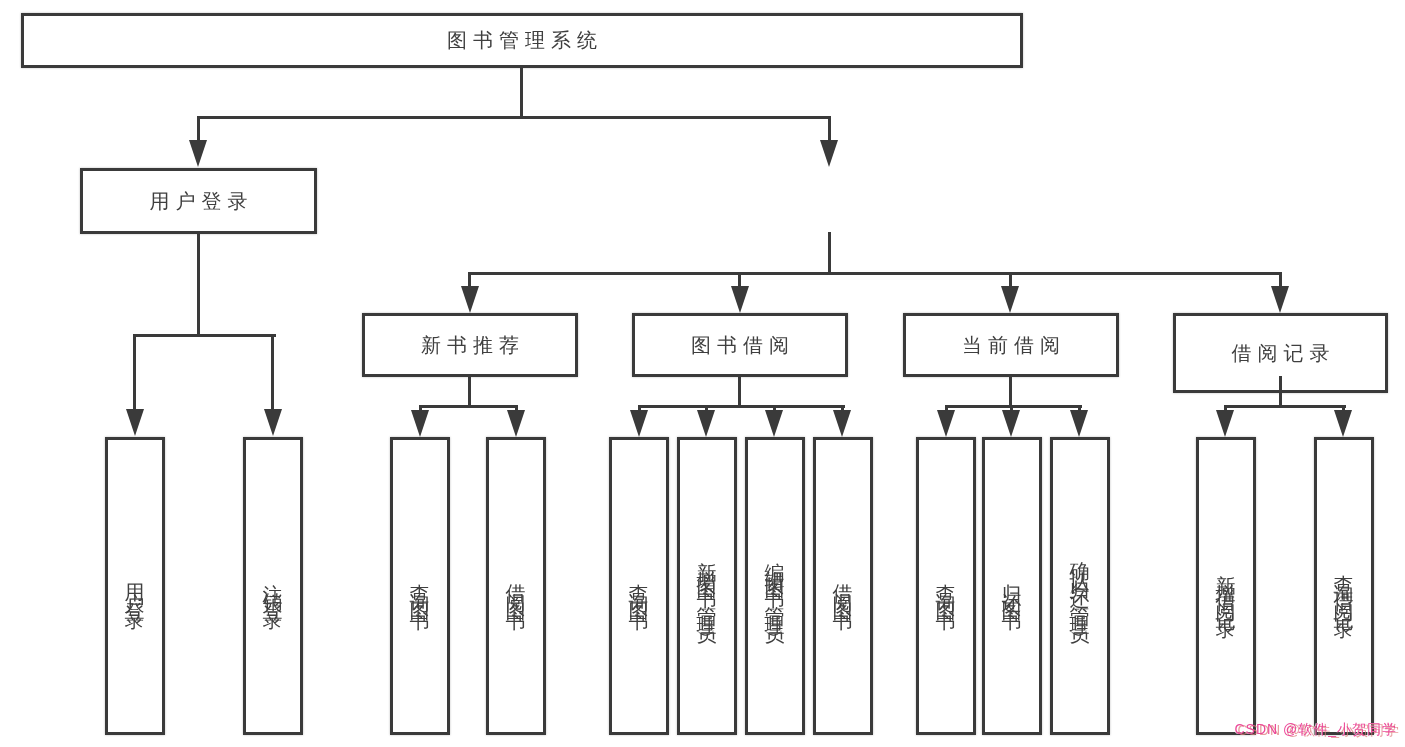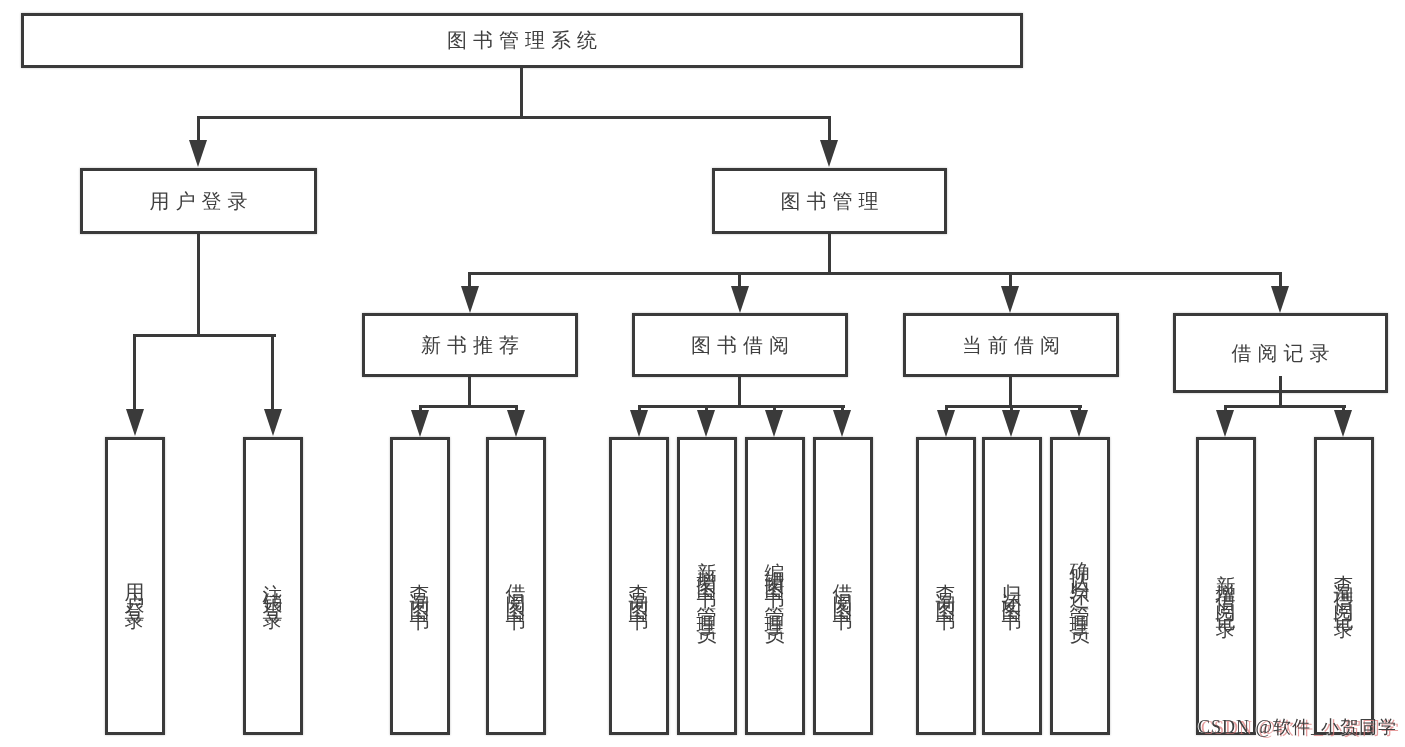--- a/index.html
+++ b/index.html
@@ -1,18 +1,18 @@
 <!DOCTYPE html>
 <html><head>
 <meta charset="utf-8">
 <style>
   html,body{margin:0;padding:0;background:#fff;}
   .stage{
     position:relative;width:1405px;height:747px;background:#fff;overflow:hidden;
-    font-family:Liberation Serif, serif;color:#3f3f3f;
+    font-family:Liberation Sans, sans-serif;color:#3f3f3f;
   }
   
   .box{
     position:absolute;box-sizing:border-box;border:3px solid #3a3a3a;background:#fff;
     display:flex;align-items:center;justify-content:center;
     font-size:20px;letter-spacing:6px;text-indent:6px;color:#3f3f3f;
     box-shadow:0 0 2px rgba(110,110,110,.45);
   }
   .vbox{
     position:absolute;box-sizing:border-box;border:3px solid #3a3a3a;background:#fff;
@@ -27,34 +27,33 @@
   .v{position:absolute;width:3px;background:#3a3a3a;}
   .h{position:absolute;height:3px;background:#3a3a3a;}
   .arr{
     position:absolute;width:0;height:0;
     border-left:9px solid transparent;border-right:9px solid transparent;
     border-top:27px solid #3a3a3a;
   }
   
   .wm{
     position:absolute;right:8px;bottom:8px;z-index:5;
-    font-size:18px;letter-spacing:1px;color:#404040;
+    font-size:14px;letter-spacing:1px;color:#ec4899;
     text-shadow:3px 1px 0 rgba(222,125,125,.75), -1px 0 0 rgba(255,255,255,.8);
     white-space:nowrap;
   }
 </style>
 </head>
 <body>
 
 <div class="stage">
 
   <div class="box" style="left:21px;top:13px;width:1002px;height:55px;">图书管理系统</div>
 
   <div class="box" style="left:80px;top:168px;width:237px;height:66px;">用户登录</div>
-  <div class="box" style="left:712px;top:168px;width:235px;height:66px;">图书管理</div>
 
   <div class="box" style="left:362px;top:313px;width:216px;height:64px;">新书推荐</div>
   <div class="box" style="left:632px;top:313px;width:216px;height:64px;">图书借阅</div>
   <div class="box" style="left:903px;top:313px;width:216px;height:64px;">当前借阅</div>
   <div class="box" style="left:1173px;top:313px;width:215px;height:80px;">借阅记录</div>
 
   <div class="vbox" style="left:105px;top:437px;width:60px;height:298px;">
     <span>用户登录</span>
   </div>
   <div class="vbox" style="left:243px;top:437px;width:60px;height:298px;">

